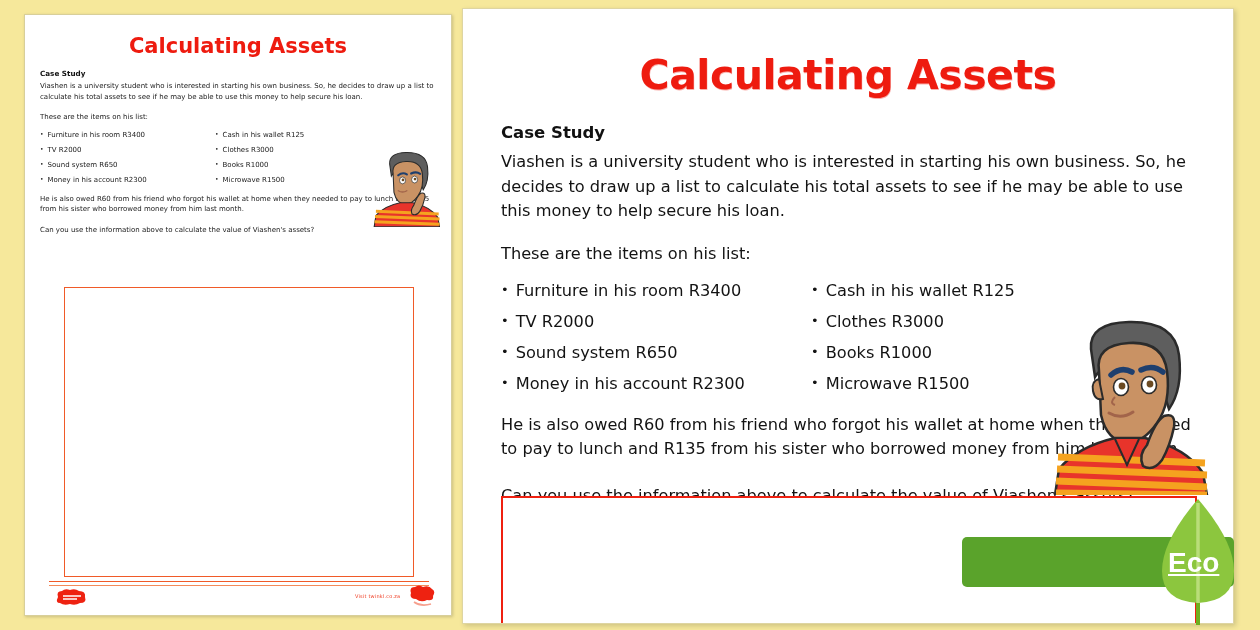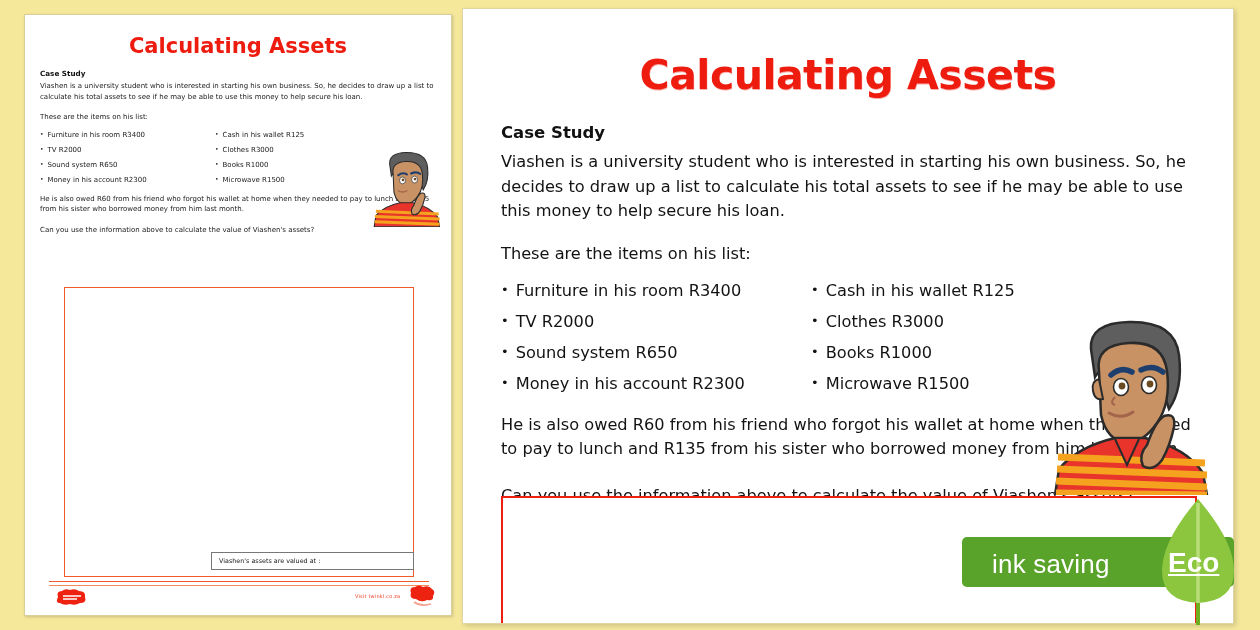--- a/index.html
+++ b/index.html
@@ -202,23 +202,20 @@
       <div class="t-li">Money in his account R2300</div>
       <div class="t-li">Microwave R1500</div>
     </div>
 
     <div class="t-p t-after">He is also owed R60 from his friend who forgot his wallet at home when they needed to pay to lunch and R135 from his sister who borrowed money from him last month.</div>
     <div class="t-p t-q">Can you use the information above to calculate the value of Viashen's assets?</div>
   </div>
 
   <div class="t-answer"></div>
 
-  <div class="t-ansfield">
-    <span>Viashen's assets are valued at :</span>
-  </div>
 
   <div class="t-rule"></div>
   <div class="t-rule2"></div>
 
   <svg class="t-logo-l" viewBox="0 0 36 18">
     <path d="M4 9 Q2 3 8 3 Q11 0 16 2 Q21 0 25 3 Q32 3 31 9 Q33 15 26 15 Q21 18 16 16 Q10 18 6 15 Q1 15 4 9 Z" fill="#ee2211"></path>
     <path d="M9 8 h18 M9 11 h14" stroke="#fff" stroke-width="1.4"></path>
   </svg>
 
   <div class="t-url">Visit twinkl.co.za</div>
@@ -270,20 +267,19 @@
 
     <div class="m-p m-after">He is also owed R60 from his friend who forgot his wallet at home when they needed to pay to lunch and R135 from his sister who borrowed money from him last month.</div>
     <div class="m-p m-q">Can you use the information above to calculate the value of Viashen's assets?</div>
   </div>
 
   <div class="answer-box"></div>
 </div>
 
 <div class="eco">
   <div class="eco-bar"></div>
-  <div class="eco-label">ink saving</div>
   <svg class="eco-leaf" viewBox="0 0 104 130">
     <path d="M52 2 Q88 44 88 74 Q88 104 52 106 Q16 104 16 74 Q16 44 52 2 Z" fill="#8cc63e"></path>
     <path d="M52 6 L52 128" stroke="#b9dd79" stroke-width="3.5"></path>
     <path d="M52 106 L52 128" stroke="#6faf1f" stroke-width="4"></path>
   </svg>
   <div class="eco-eco">Eco</div>
 </div>
 
 </body></html>

